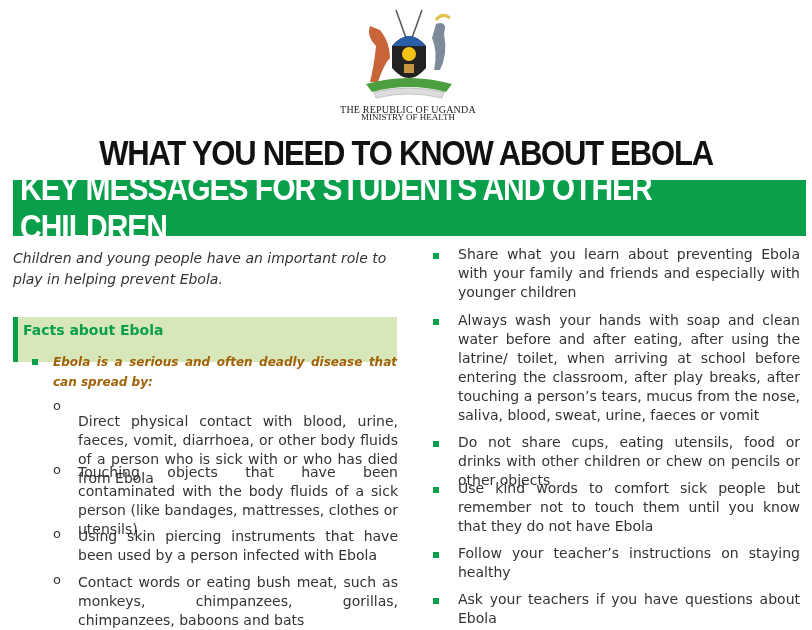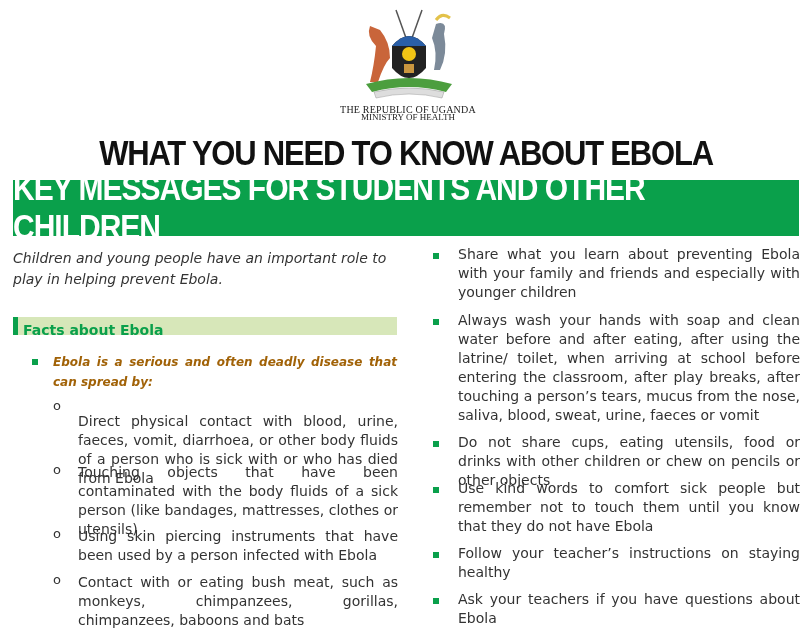--- a/index.html
+++ b/index.html
@@ -2,24 +2,24 @@
 <html><head>
 <meta charset="utf-8">
 <style>
   html, body { margin:0; padding:0; background:#ffffff; }
   body { width:812px; height:630px; position:relative; overflow:hidden; font-family:"DejaVu Sans", sans-serif; color:#333; }
   .crest { position:absolute; left:356px; top:6px; width:104px; height:100px; }
   .crest-caption { position:absolute; left:330px; width:156px; text-align:center; font-family:"Liberation Serif", serif; color:#222; }
   .cap1 { top:104px; font-size:10px; letter-spacing:0.2px; }
   .cap2 { top:112px; font-size:9px; }
   .main-title { position:absolute; left:0; top:136px; width:812px; text-align:center; font-family:"Liberation Sans", sans-serif; font-weight:bold; font-size:31px; color:#111; letter-spacing:-1.2px; transform:scaleY(1.12); }
-  .banner { position:absolute; left:13px; top:180px; width:786px; height:56px; background:#0aa04b; display:flex; align-items:center; justify-content:center; }
+  .banner { position:absolute; left:13px; top:180px; width:786px; height:56px; background:#0aa04b; display:flex; align-items:center; justify-content:center;padding-left:7px; }
   .banner span { font-family:"Liberation Sans", sans-serif; font-weight:bold; font-size:30px; color:#fff; letter-spacing:-1px; transform:scaleY(1.15); display:inline-block; }
   .intro { position:absolute; left:13px; top:248px; width:390px; font-size:14px; line-height:21px; color:#333;font-style:italic; }
-  .facts-head { position:absolute; left:13px; top:317px; width:384px; height:18px; background:#d7e7b9; border-left:5px solid #0aa04b; box-sizing:border-box; }
+  .facts-head { position:absolute; left:13px; top:317px; width:384px; height:45px; background:#d7e7b9; border-left:5px solid #0aa04b; box-sizing:border-box; }
   .facts-head span { position:absolute; left:5px; top:5px; font-size:14px; font-weight:bold; color:#0aa04b; }
   .sq { position:absolute; width:6px; height:6px; background:#0aa04b; }
   .lead { position:absolute; left:53px; top:352px; width:344px; font-size:12px; line-height:20px; font-weight:bold; font-style:italic; color:#a16207; text-align:justify; }
   .sub { position:absolute; left:78px; width:320px; font-size:14px; line-height:19px; color:#333; text-align:justify; text-align-last:left; }
   .o { position:absolute; left:53px; font-size:13px; color:#333; }
   .rt { position:absolute; left:458px; width:342px; font-size:14px; line-height:19px; color:#333; text-align:justify; text-align-last:left; }
 </style>
 </head>
 <body>
 
@@ -57,21 +57,21 @@
 <div class="o" style="top:398px;">o</div>
 <div class="sub" style="top:412px;">Direct physical contact with blood, urine, faeces, vomit, diarrhoea, or other body fluids of a person who is sick with or who has died from Ebola</div>
 
 <div class="o" style="top:462px;">o</div>
 <div class="sub" style="top:463px;">Touching objects that have been contaminated with the body fluids of a sick person (like bandages, mattresses, clothes or utensils)</div>
 
 <div class="o" style="top:526px;">o</div>
 <div class="sub" style="top:527px;">Using skin piercing instruments that have been used by a person infected with Ebola</div>
 
 <div class="o" style="top:572px;">o</div>
-<div class="sub" style="top:573px;">Contact with or eating bush meat, such as monkeys, chimpanzees, gorillas, chimpanzees, baboons and bats</div>
+<div class="sub" style="top:573px;">Contact words or eating bush meat, such as monkeys, chimpanzees, gorillas, chimpanzees, baboons and bats</div>
 
 <div class="sq" style="left:433px; top:253px;"></div>
 <div class="rt" style="top:245px;">Share what you learn about preventing Ebola with your family and friends and especially with younger children</div>
 
 <div class="sq" style="left:433px; top:319px;"></div>
 <div class="rt" style="top:311px;">Always wash your hands with soap and clean water before and after eating, after using the latrine/ toilet, when arriving at school before entering the classroom, after play breaks, after touching a person’s tears, mucus from the nose, saliva, blood, sweat, urine, faeces or vomit</div>
 
 <div class="sq" style="left:433px; top:441px;"></div>
 <div class="rt" style="top:433px;">Do not share cups, eating utensils, food or drinks with other children or chew on pencils or other objects</div>
 

